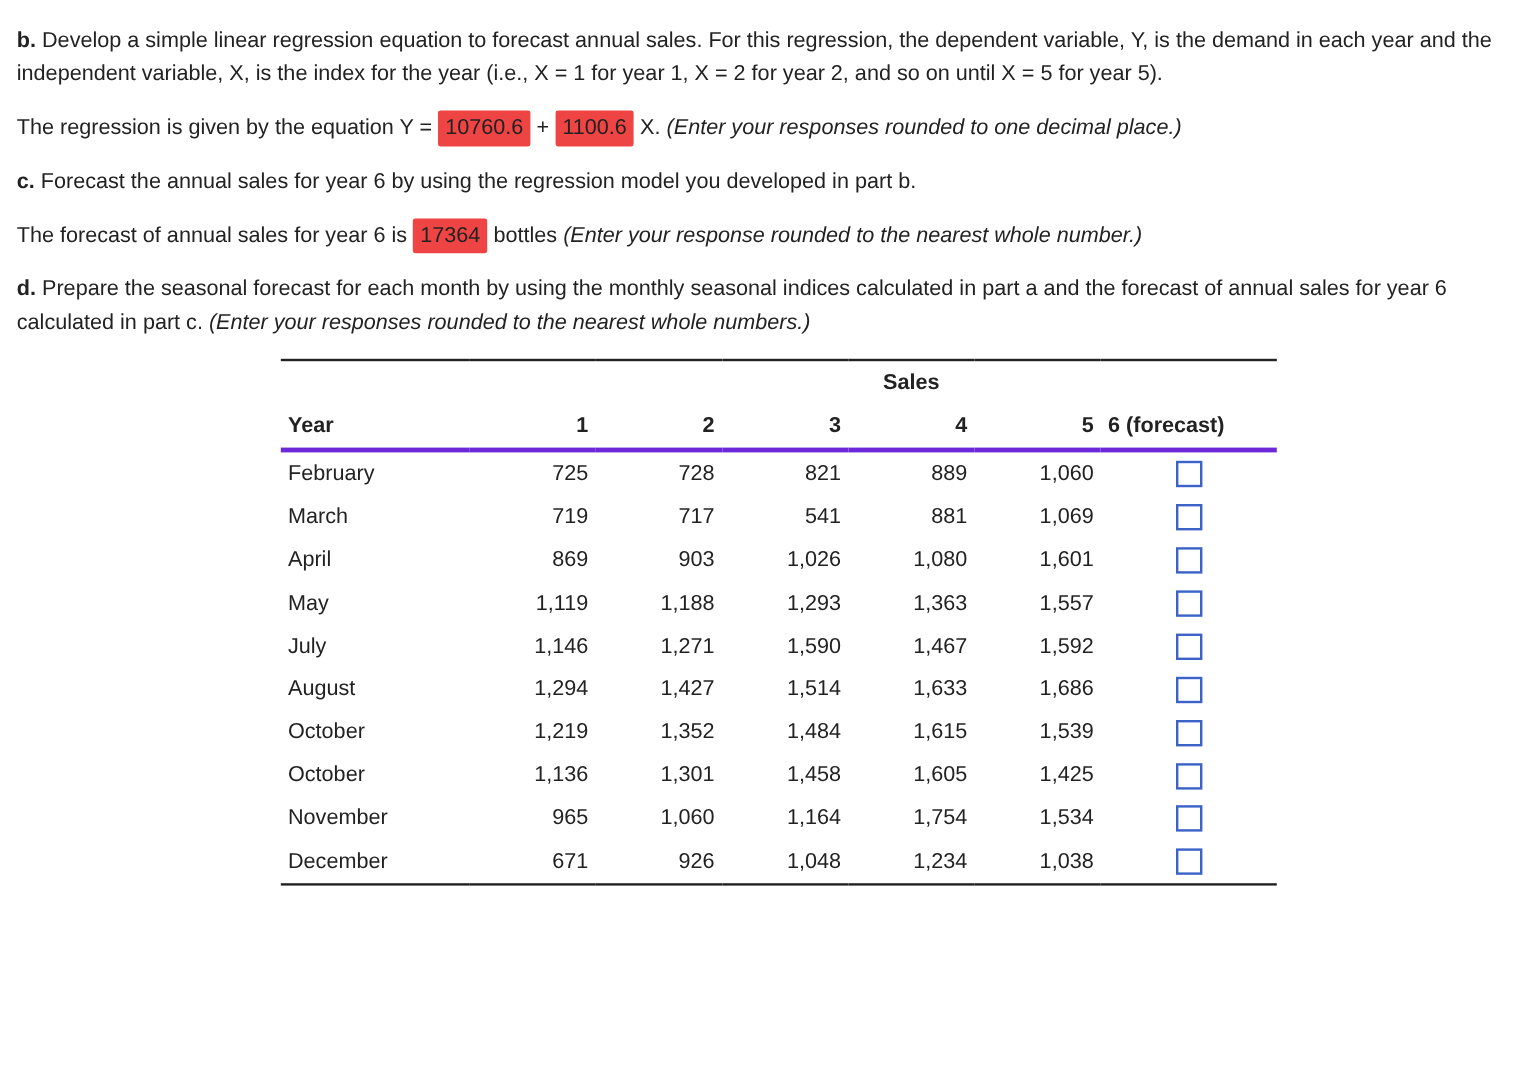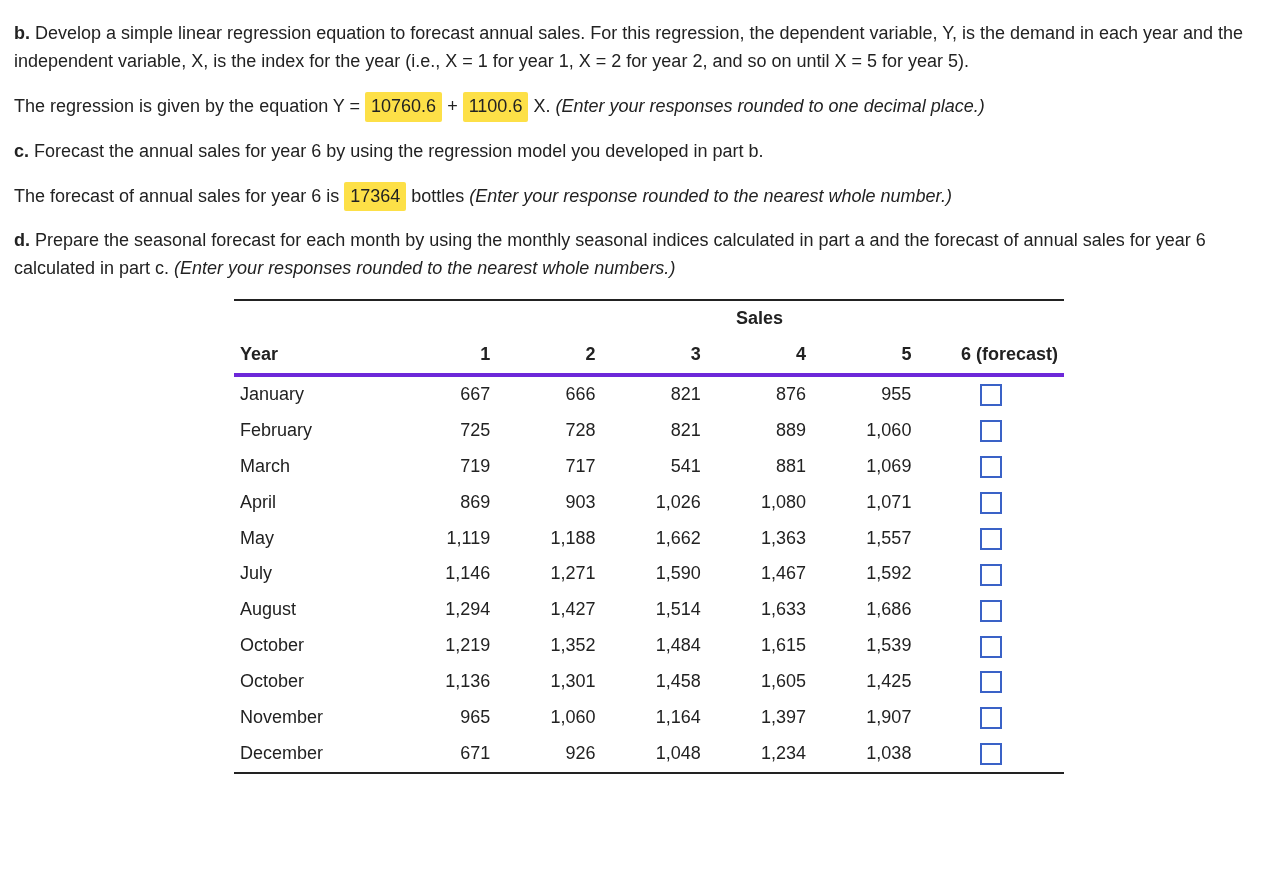--- a/index.html
+++ b/index.html
@@ -9,21 +9,21 @@
     margin: 0;
     padding: 10px 14px;
     line-height: 1.55;
     width: 1280px;
     box-sizing: border-box;
   }
   p { margin: 10px 0 16px 0; }
   .bold { font-weight: bold; }
   .italic { font-style: italic; }
   .ans {
-    background: #fde047;
+    background: #ef4444;
     padding: 1px 6px;
     border-radius: 2px;
     display: inline-block;
   }
   .tbl-wrap {
     margin: 14px 0 4px 220px;
     width: 830px;
   }
   table {
     border-collapse: collapse;
@@ -35,21 +35,21 @@
     font-weight: normal;
   }
   th.month-h, td.month-c {
     text-align: left;
     width: 140px;
   }
   thead .r1 th { border-top: 2px solid #222; }
   thead .r2 th { border-bottom: 4px solid #6d28d9; }
   .sales-h { text-align: center; font-weight: bold; }
   .year-h { font-weight: bold; }
-  .col-fc { font-weight: bold; text-align:right; }
+  .col-fc { font-weight: bold; text-align:left; }
   tbody tr:last-child td { border-bottom: 2px solid #222; }
   .fc-cell { text-align: center; width:130px; }
   .fc-input {
     width: 22px;
     height: 22px;
     border: 2px solid #3a62c7;
     display: inline-block;
     box-sizing: border-box;
     vertical-align: middle;
     background: #fff;
@@ -108,29 +108,20 @@
       <th class="year-h num">1</th>
       <th class="year-h num">2</th>
       <th class="year-h num">3</th>
       <th class="year-h num">4</th>
       <th class="year-h num">5</th>
       <th class="col-fc">6 (forecast)</th>
     </tr>
   </thead>
   <tbody id="tbody">
         <tr>
-          <td class="month-c">January</td>
-          <td class="num">667</td>
-          <td class="num">666</td>
-          <td class="num">821</td>
-          <td class="num">876</td>
-          <td class="num">955</td>
-          <td class="fc-cell"><span class="fc-input"></span></td>
-        </tr>
-        <tr>
           <td class="month-c">February</td>
           <td class="num">725</td>
           <td class="num">728</td>
           <td class="num">821</td>
           <td class="num">889</td>
           <td class="num">1,060</td>
           <td class="fc-cell"><span class="fc-input"></span></td>
         </tr>
         <tr>
           <td class="month-c">March</td>
@@ -140,28 +131,28 @@
           <td class="num">881</td>
           <td class="num">1,069</td>
           <td class="fc-cell"><span class="fc-input"></span></td>
         </tr>
         <tr>
           <td class="month-c">April</td>
           <td class="num">869</td>
           <td class="num">903</td>
           <td class="num">1,026</td>
           <td class="num">1,080</td>
-          <td class="num">1,071</td>
+          <td class="num">1,601</td>
           <td class="fc-cell"><span class="fc-input"></span></td>
         </tr>
         <tr>
           <td class="month-c">May</td>
           <td class="num">1,119</td>
           <td class="num">1,188</td>
-          <td class="num">1,662</td>
+          <td class="num">1,293</td>
           <td class="num">1,363</td>
           <td class="num">1,557</td>
           <td class="fc-cell"><span class="fc-input"></span></td>
         </tr>
         <tr>
           <td class="month-c">July</td>
           <td class="num">1,146</td>
           <td class="num">1,271</td>
           <td class="num">1,590</td>
           <td class="num">1,467</td>
@@ -193,22 +184,22 @@
           <td class="num">1,458</td>
           <td class="num">1,605</td>
           <td class="num">1,425</td>
           <td class="fc-cell"><span class="fc-input"></span></td>
         </tr>
         <tr>
           <td class="month-c">November</td>
           <td class="num">965</td>
           <td class="num">1,060</td>
           <td class="num">1,164</td>
-          <td class="num">1,397</td>
-          <td class="num">1,907</td>
+          <td class="num">1,754</td>
+          <td class="num">1,534</td>
           <td class="fc-cell"><span class="fc-input"></span></td>
         </tr>
         <tr>
           <td class="month-c">December</td>
           <td class="num">671</td>
           <td class="num">926</td>
           <td class="num">1,048</td>
           <td class="num">1,234</td>
           <td class="num">1,038</td>
           <td class="fc-cell"><span class="fc-input"></span></td>

